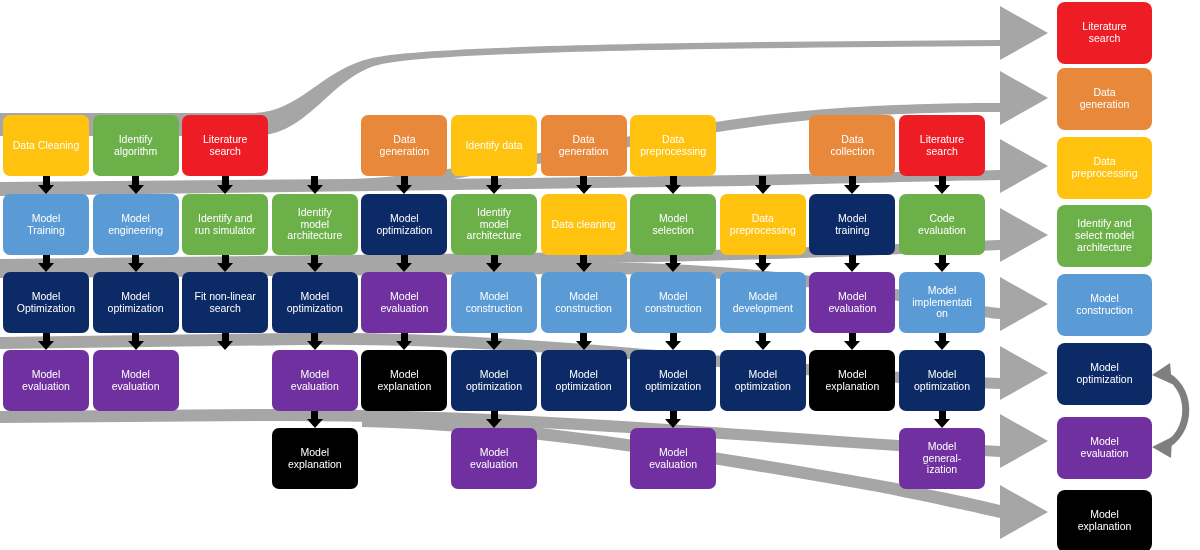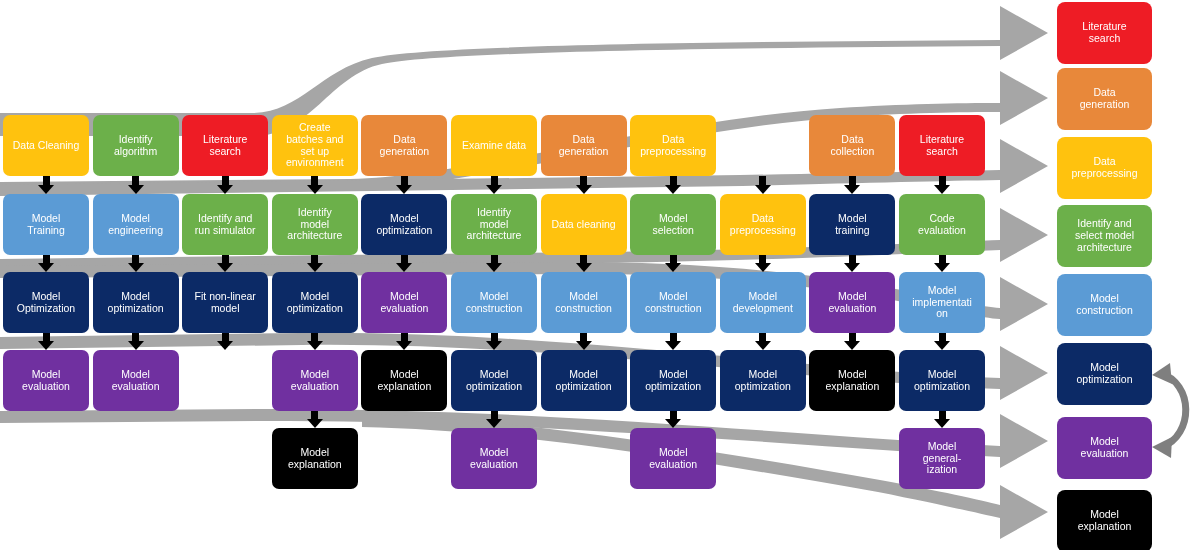--- a/index.html
+++ b/index.html
@@ -153,43 +153,39 @@
 engineering</div>
       <div class="node" style="left: 92.6px; top: 272px; width: 86px; height: 61px; background: rgb(12, 42, 102);">Model
 optimization</div>
       <div class="node" style="left: 92.6px; top: 350px; width: 86px; height: 61px; background: rgb(112, 48, 160);">Model
 evaluation</div>
       <div class="node" style="left: 182.2px; top: 115px; width: 86px; height: 61px; background: rgb(238, 28, 37);">Literature
 search</div>
       <div class="node" style="left: 182.2px; top: 194px; width: 86px; height: 61px; background: rgb(108, 176, 74);">Identify and
 run simulator</div>
       <div class="node" style="left: 182.2px; top: 272px; width: 86px; height: 61px; background: rgb(12, 42, 102);">Fit non-linear
-model</div>
-      <div class="node" style="left: 271.8px; top: 115px; width: 86px; height: 61px; background: rgb(255, 194, 14);">Create
-batches and
-set up
-environment</div>
+search</div>
       <div class="node" style="left: 271.8px; top: 194px; width: 86px; height: 61px; background: rgb(108, 176, 74);">Identify
 model
 architecture</div>
       <div class="node" style="left: 271.8px; top: 272px; width: 86px; height: 61px; background: rgb(12, 42, 102);">Model
 optimization</div>
       <div class="node" style="left: 271.8px; top: 350px; width: 86px; height: 61px; background: rgb(112, 48, 160);">Model
 evaluation</div>
       <div class="node" style="left: 271.8px; top: 428px; width: 86px; height: 61px; background: rgb(0, 0, 0);">Model
 explanation</div>
       <div class="node" style="left: 361.4px; top: 115px; width: 86px; height: 61px; background: rgb(232, 136, 58);">Data
 generation</div>
       <div class="node" style="left: 361.4px; top: 194px; width: 86px; height: 61px; background: rgb(12, 42, 102);">Model
 optimization</div>
       <div class="node" style="left: 361.4px; top: 272px; width: 86px; height: 61px; background: rgb(112, 48, 160);">Model
 evaluation</div>
       <div class="node" style="left: 361.4px; top: 350px; width: 86px; height: 61px; background: rgb(0, 0, 0);">Model
 explanation</div>
-      <div class="node" style="left: 451px; top: 115px; width: 86px; height: 61px; background: rgb(255, 194, 14);">Examine data</div>
+      <div class="node" style="left: 451px; top: 115px; width: 86px; height: 61px; background: rgb(255, 194, 14);">Identify data</div>
       <div class="node" style="left: 451px; top: 194px; width: 86px; height: 61px; background: rgb(108, 176, 74);">Identify
 model
 architecture</div>
       <div class="node" style="left: 451px; top: 272px; width: 86px; height: 61px; background: rgb(91, 155, 213);">Model
 construction</div>
       <div class="node" style="left: 451px; top: 350px; width: 86px; height: 61px; background: rgb(12, 42, 102);">Model
 optimization</div>
       <div class="node" style="left: 451px; top: 428px; width: 86px; height: 61px; background: rgb(112, 48, 160);">Model
 evaluation</div>
       <div class="node" style="left: 540.6px; top: 115px; width: 86px; height: 61px; background: rgb(232, 136, 58);">Data

